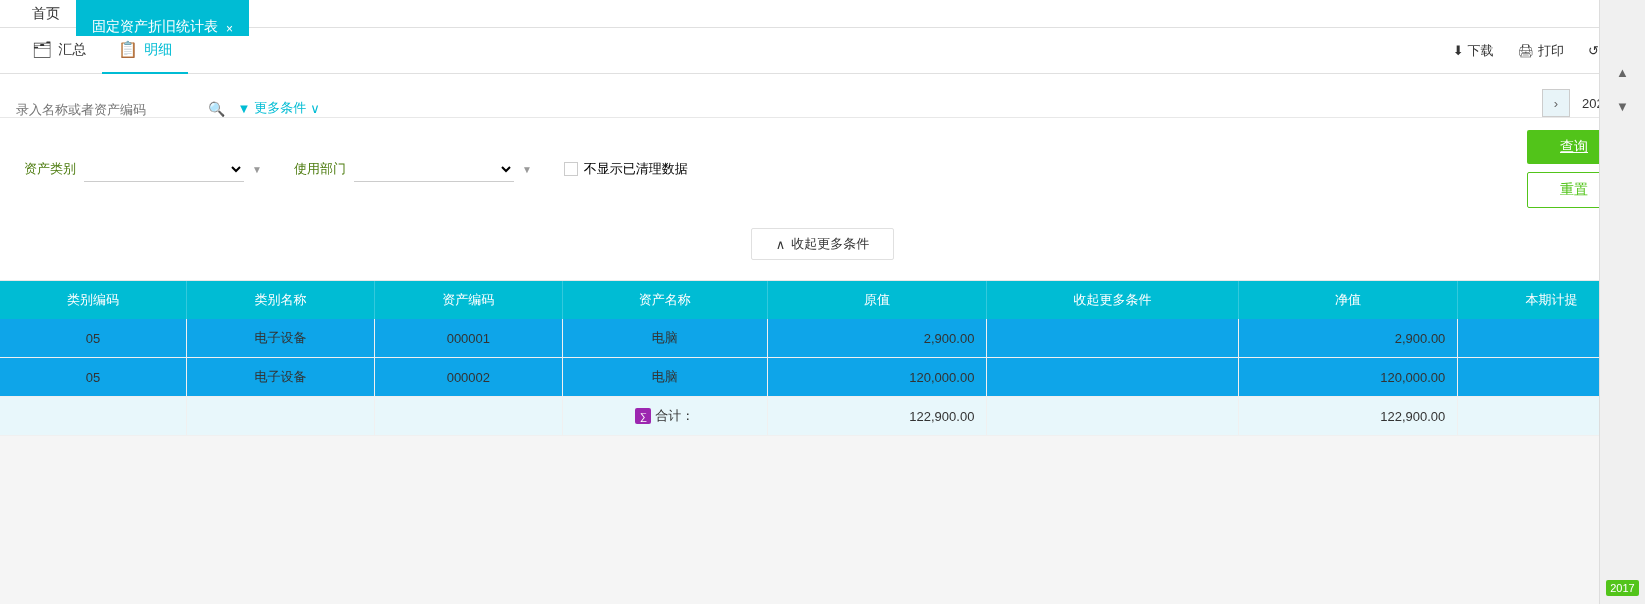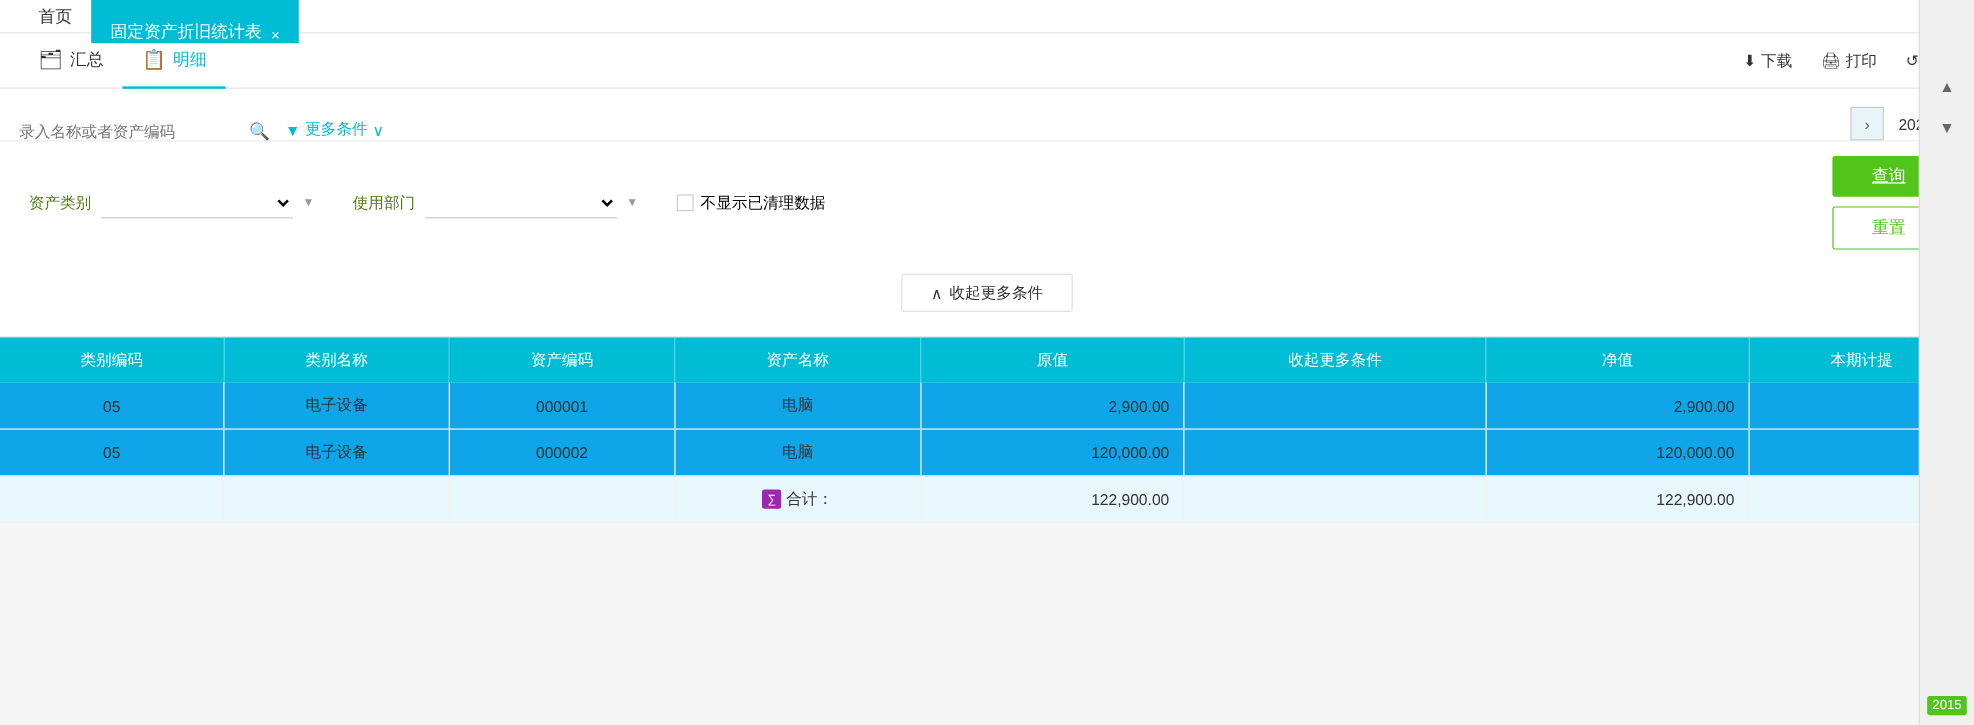--- a/index.html
+++ b/index.html
@@ -473,14 +473,14 @@
           <td class="text-right">122,900.00</td>
           <td class="text-right"></td>
         </tr>
       </tbody>
   </table>
 </div>
 
 <div class="right-panel">
   <div class="scroll-up">▲</div>
   <div class="scroll-down">▼</div>
-  <div class="year-badge" id="year-badge">2015</div>
+  <div class="year-badge" id="year-badge">2017</div>
 </div>
 
 </body></html>

